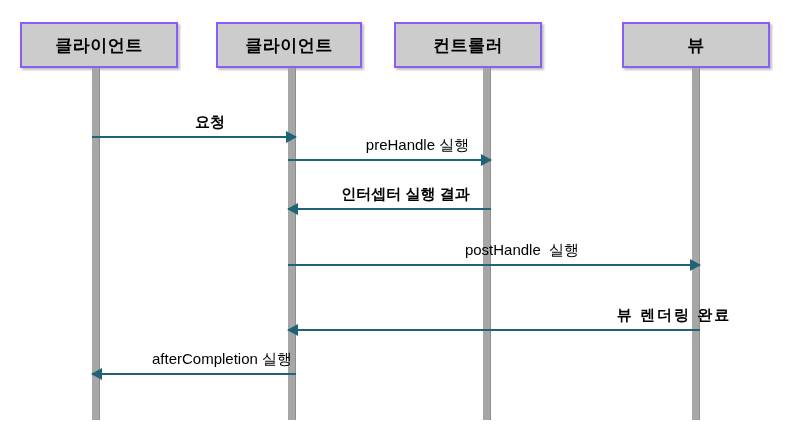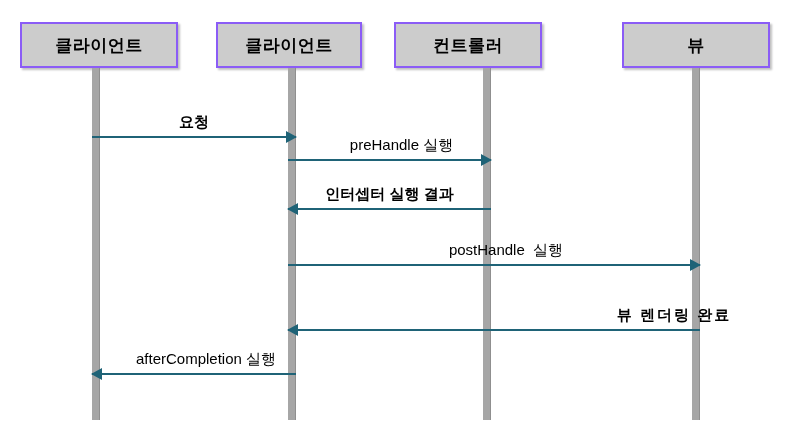--- a/index.html
+++ b/index.html
@@ -75,20 +75,21 @@
   .msg-label {
     position: absolute;
     bottom: 6px;
     width: 100%;
     text-align: center;
     font-size: 15px;
     font-weight: bold;
     color: #000000;
     white-space: pre;
     line-height: 1.1;
+    padding-left: 16px;
   }
   .msg-label.plain {
     font-weight: normal;
     margin-left: 12px;
   }
 </style>
 </head>
 <body>
 
 <div id="diagram">

